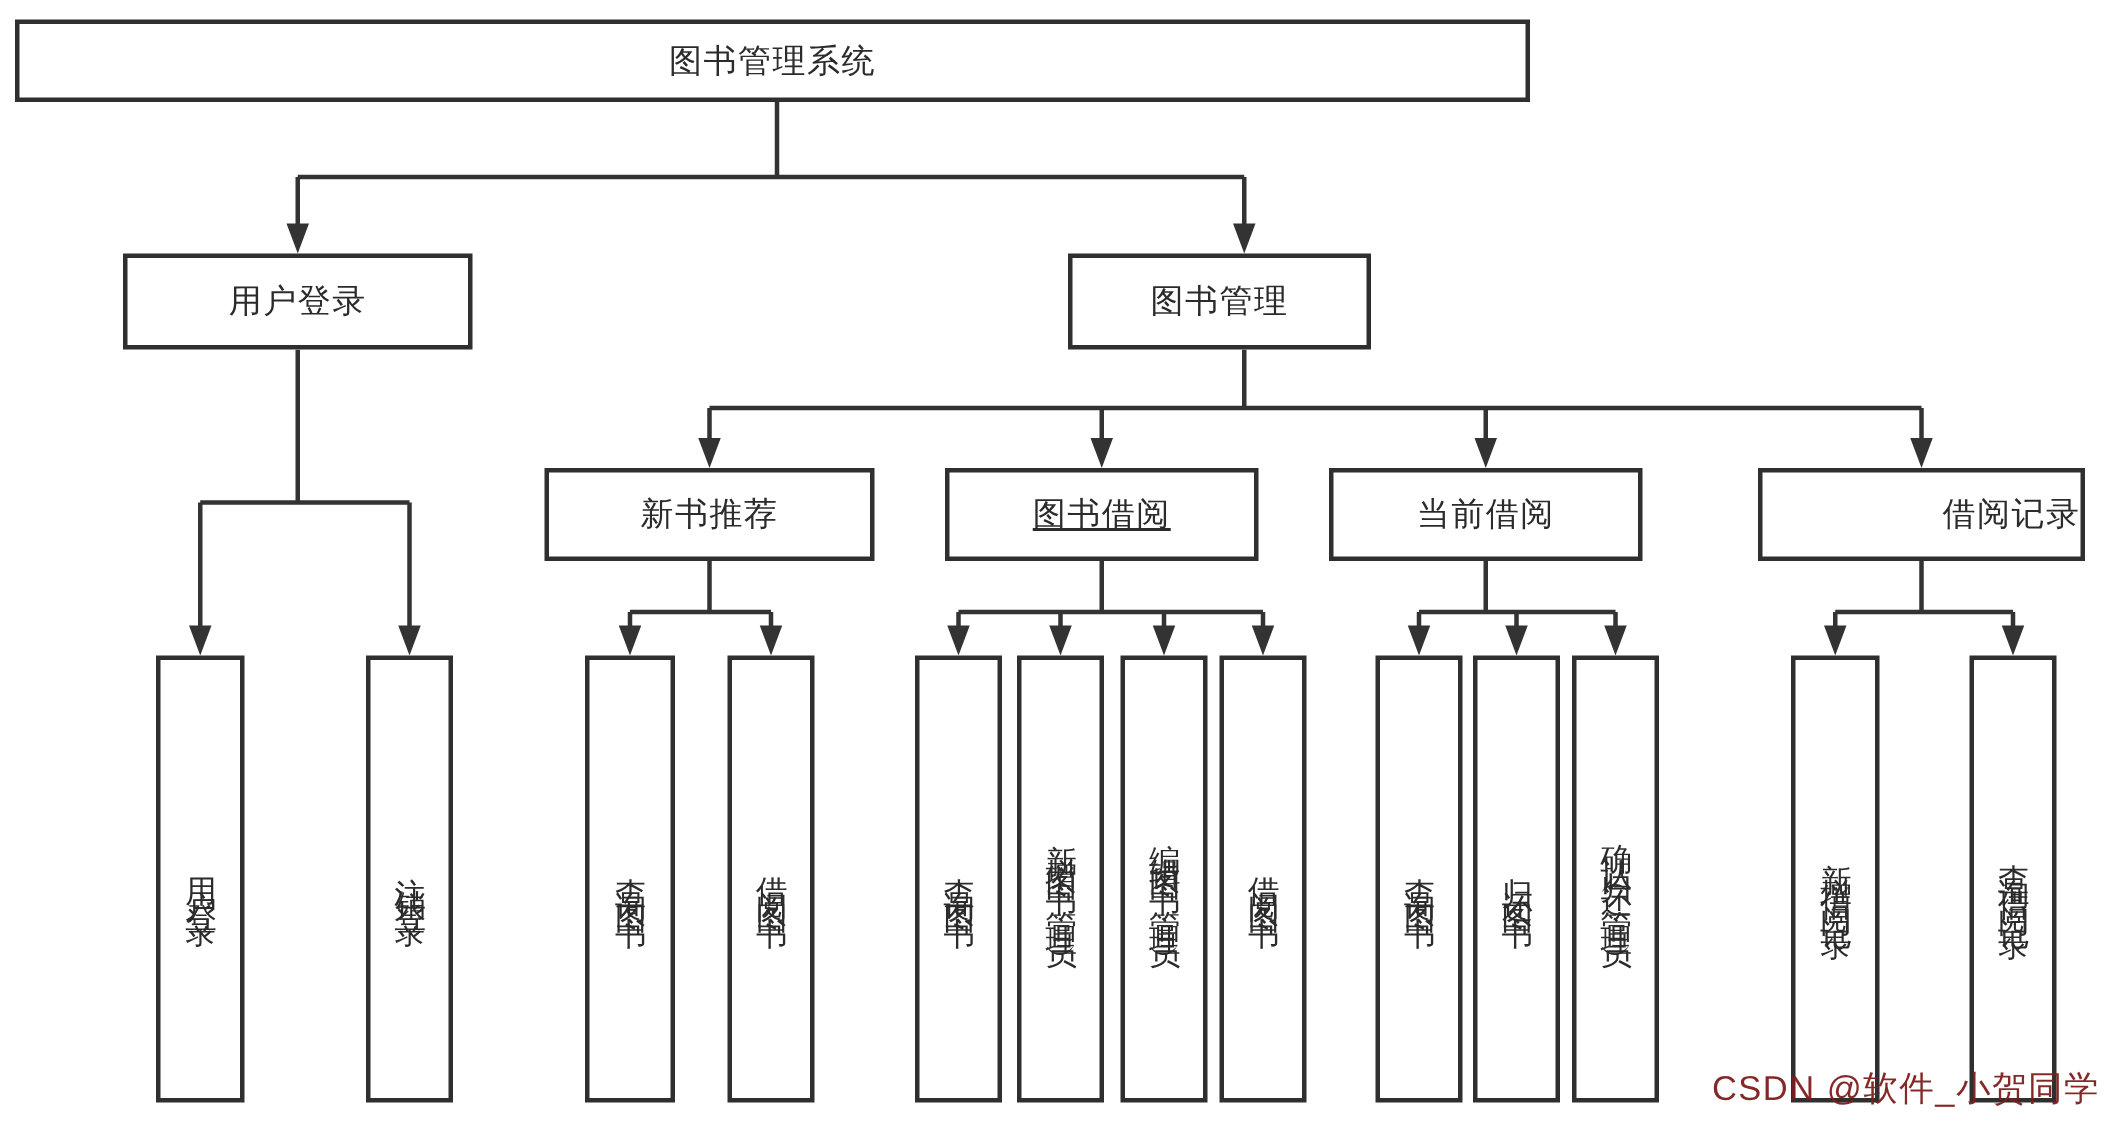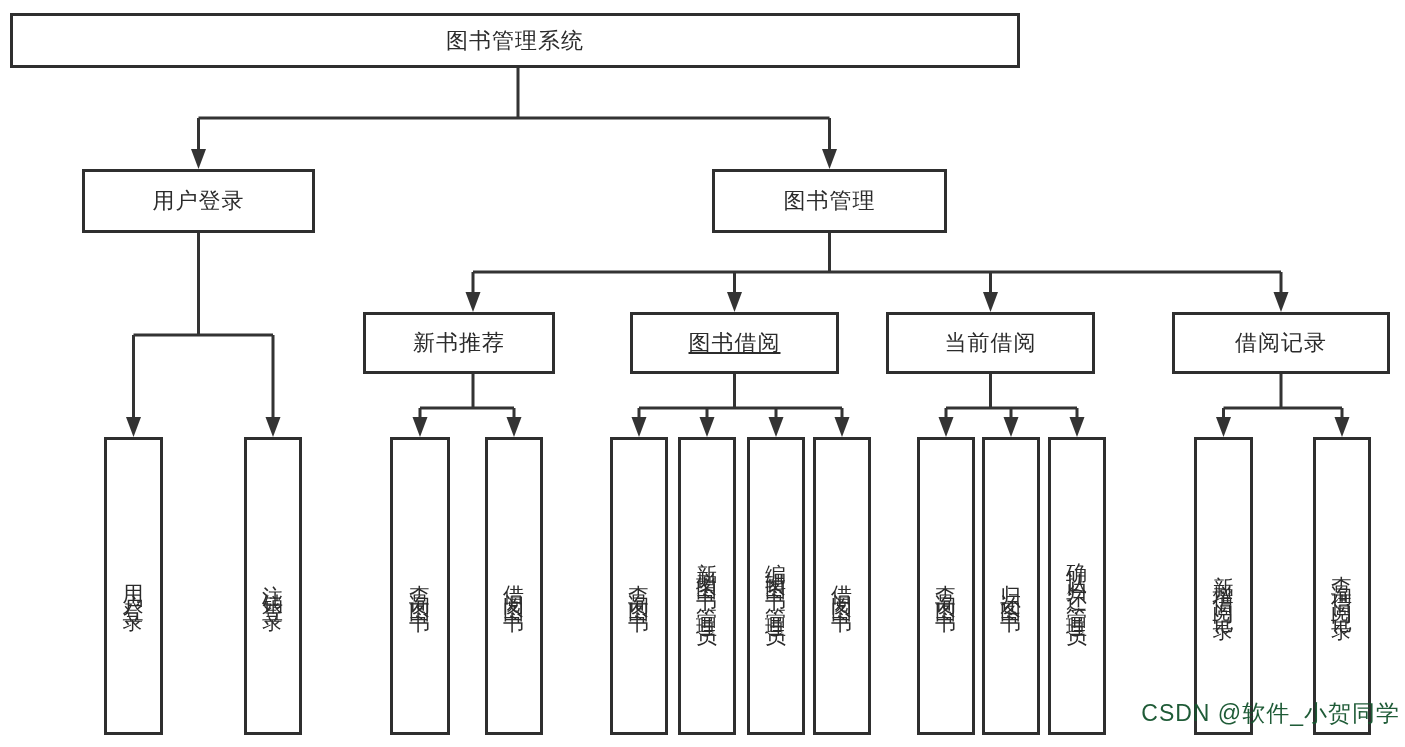--- a/index.html
+++ b/index.html
@@ -24,23 +24,23 @@
   .leaf span{
     writing-mode:vertical-rl;
     text-orientation:mixed;
     font-size:21px;
     letter-spacing:9px;
     line-height:1;
     white-space:nowrap;
   }
   .watermark{
     position:absolute;
-    right:5px;bottom:18px;
+    right:5px;bottom:6px;
     font-size:23px;
-    color:#14532d;
+    color:#7f1d1d;
     opacity:0.95;
     z-index:3;
     letter-spacing:1px;
   }
 </style>
 </head>
 <body>
 
 <div id="canvas">
 
@@ -67,34 +67,34 @@
       <polygon points="1334.5,417 1349.5,417 1342,437" fill="#333333"></polygon>
     </svg>
 
   <div class="node h-node" style="left:10px;top:13px;width:1010px;height:55px;">
     <span>图书管理系统</span>
   </div>
 
   <div class="node h-node" style="left:82px;top:169px;width:233px;height:64px;">
     <span>用户登录</span>
   </div>
-  <div class="node h-node" style="left:712px;top:169px;width:235px;height:64px;">
+  <div class="node h-node" style="left:712px;top:169px;width:202px;height:64px;">
     <span>图书管理</span>
   </div>
 
-  <div class="node h-node" style="left:363px;top:312px;width:192px;height:62px;">
+  <div class="node h-node" style="left:363px;top:312px;width:220px;height:62px;">
     <span>新书推荐</span>
   </div>
   <div class="node h-node" style="left:630px;top:312px;width:209px;height:62px;text-decoration:underline;">
     <span>图书借阅</span>
   </div>
   <div class="node h-node" style="left:886px;top:312px;width:209px;height:62px;text-align:center;">
     <span>当前借阅</span>
   </div>
-  <div class="node h-node" style="left:1172px;top:312px;width:218px;height:62px;">
+  <div class="node h-node" style="left:1172px;top:312px;width:218px;height:62px;justify-content:flex-end;">
     <span>借阅记录</span>
   </div>
 
   <div class="node leaf" style="left:104px;top:437px;width:59px;height:298px;">
     <span>用户登录</span>
   </div>
   <div class="node leaf" style="left:244px;top:437px;width:58px;height:298px;">
     <span>注销登录</span>
   </div>
 

